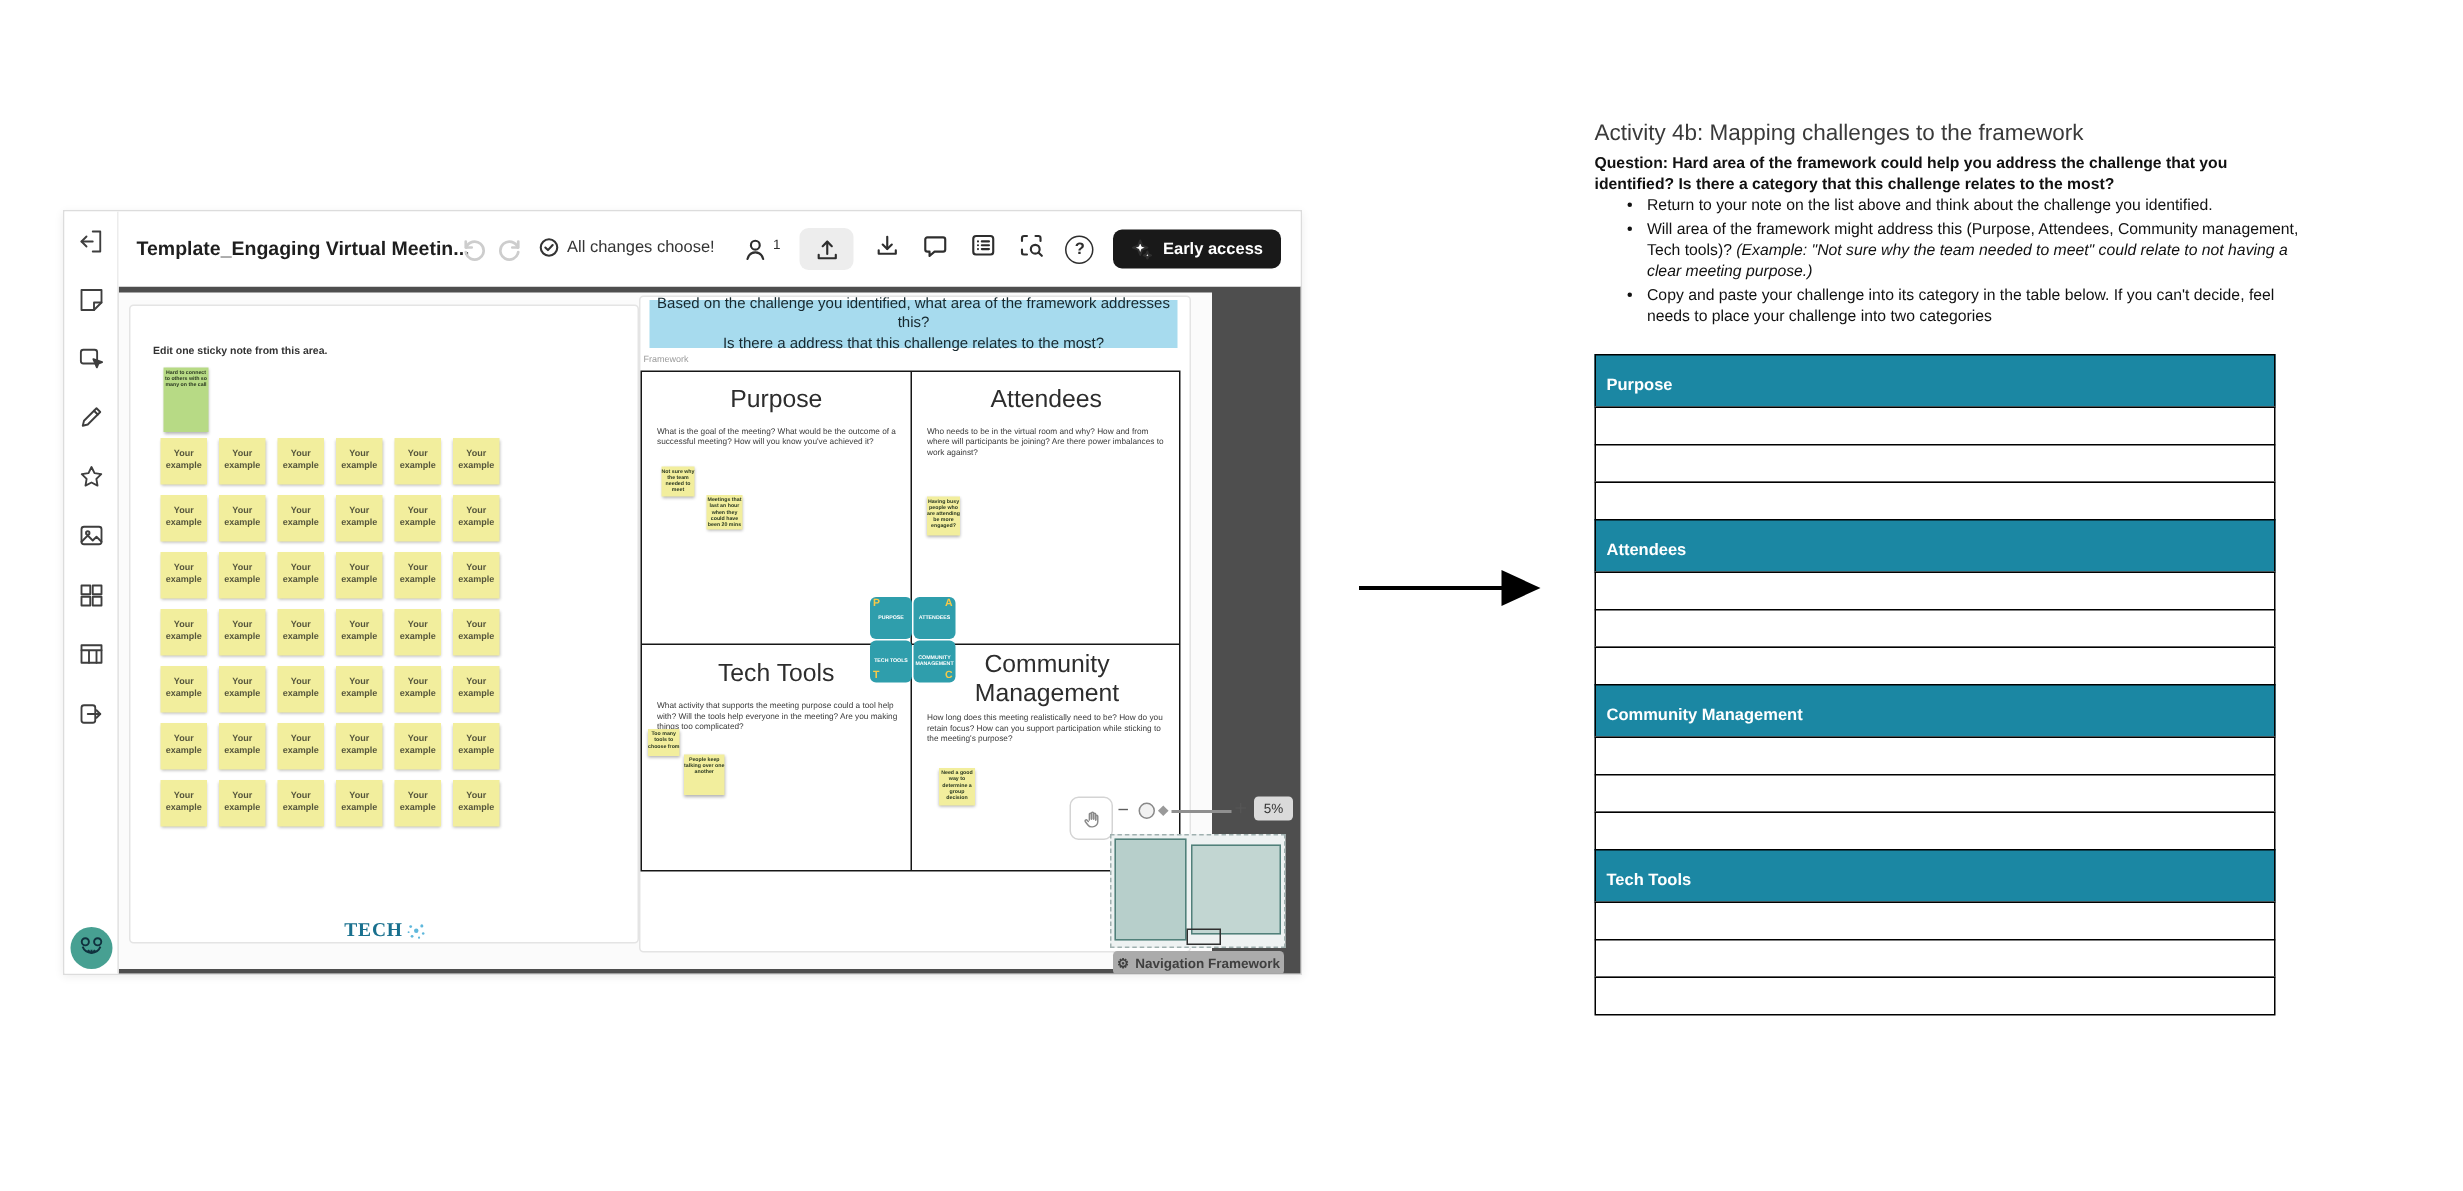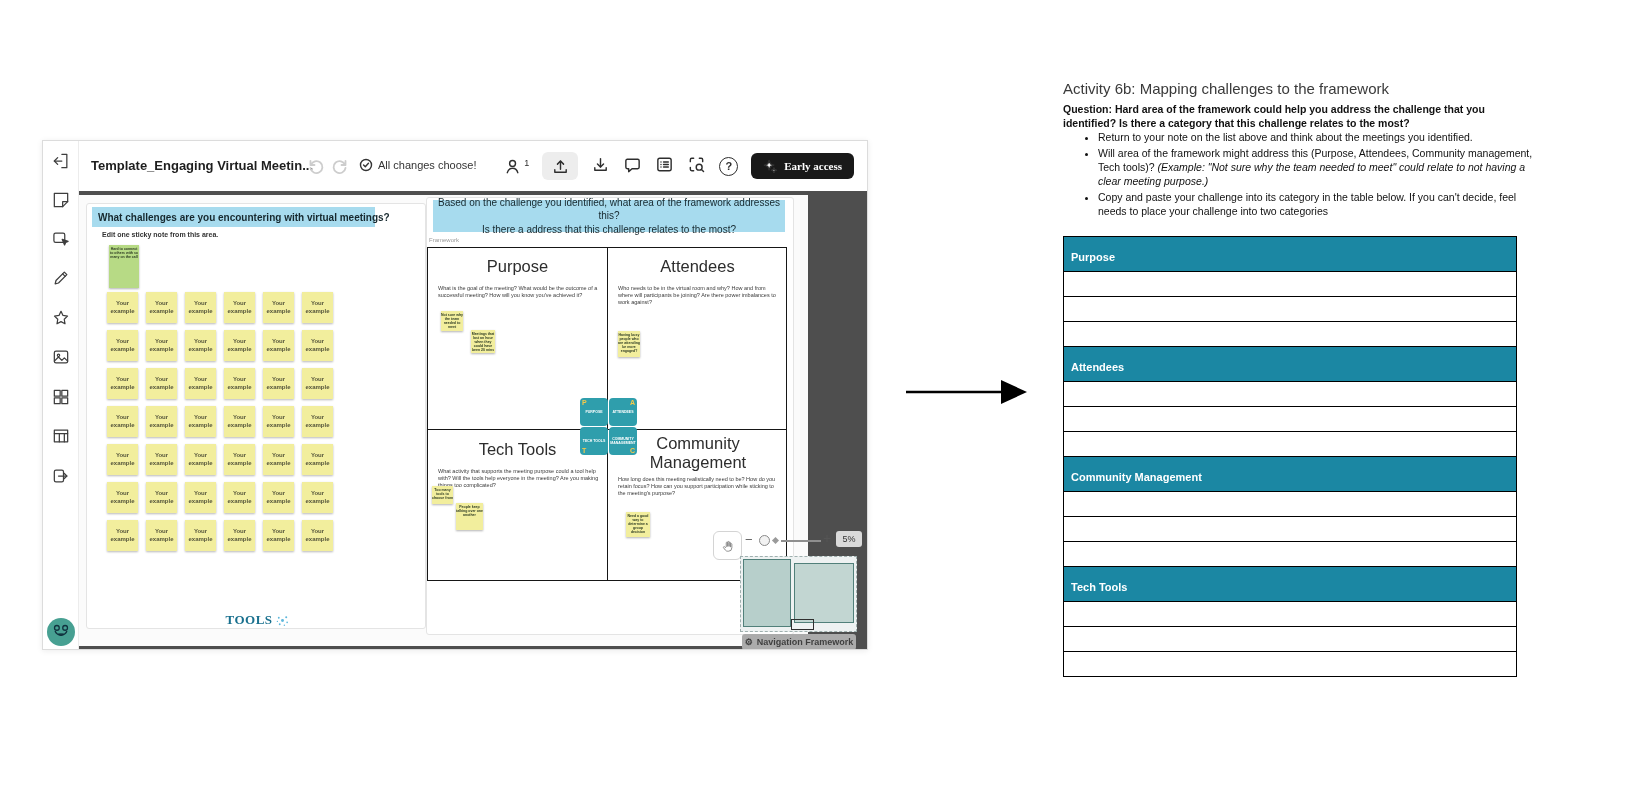--- a/index.html
+++ b/index.html
@@ -228,35 +228,34 @@
         <div>
           <svg viewBox="0 0 20 20">
               <path d="M7 3.5H5A1.5 1.5 0 003.5 5v2"></path>
               <path d="M13 3.5h2A1.5 1.5 0 0116.5 5v2"></path>
               <path d="M3.5 13v2A1.5 1.5 0 005 16.5h2"></path>
               <circle cx="12.8" cy="12.8" r="3.1"></circle>
               <path d="M15.2 15.2l2.2 2.2"></path>
             </svg>
         </div>
         <div class="help-c">?</div>
-        <div id="early" style="background-color: rgb(25, 25, 25); font-family: Liberation Serif, serif;">
+        <div id="early" style="background-color: rgb(25, 25, 25);">
           <svg viewBox="0 0 16 16">
               <path d="M7 1.5l1.5 4L12.5 7l-4 1.5L7 12.5 5.5 8.5 1.5 7l4-1.5z" fill="#fff"></path>
               <path d="M12.5 10l.8 2 2 .8-2 .8-.8 2-.8-2-2-.8 2-.8z" fill="#fff"></path>
             </svg>
           <span>Early access</span>
         </div>
       </div>
     </div>
 
     <div id="canvas" class="abs" style="background-color: rgb(78, 78, 78);">
       <div id="boardwhite" class="abs"></div>
 
       <div id="frameL" class="frame">
-        <div class="bluebar" style="background-color: rgb(167, 219, 238);">What challenges are you encountering with virtual meetings?</div>
         <div class="instr">Edit one sticky note from this area.</div>
         <div class="gnote" style="background-color: rgb(183, 218, 133);">
           <span class="mi">Hard to connect to others with so many on the call</span>
         </div>
         <div id="xgrid">
 
         <div class="xnote" style="background-color: rgb(242, 238, 157);">Your example</div>
             <div class="xnote" style="background-color: rgb(242, 238, 157);">Your example</div>
             <div class="xnote" style="background-color: rgb(242, 238, 157);">Your example</div>
             <div class="xnote" style="background-color: rgb(242, 238, 157);">Your example</div>
@@ -293,21 +292,21 @@
             <div class="xnote" style="background-color: rgb(242, 238, 157);">Your example</div>
             <div class="xnote" style="background-color: rgb(242, 238, 157);">Your example</div>
             <div class="xnote" style="background-color: rgb(242, 238, 157);">Your example</div>
             <div class="xnote" style="background-color: rgb(242, 238, 157);">Your example</div>
             <div class="xnote" style="background-color: rgb(242, 238, 157);">Your example</div>
             <div class="xnote" style="background-color: rgb(242, 238, 157);">Your example</div>
             <div class="xnote" style="background-color: rgb(242, 238, 157);">Your example</div>
             <div class="xnote" style="background-color: rgb(242, 238, 157);">Your example</div>
           </div>
         <div id="logo">
-          <span class="lt">TOOLS</span>
+          <span class="lt">TECH</span>
           <svg width="13" height="13" viewBox="0 0 14 14">
               <g fill="#5fb8dc">
                 <circle cx="7" cy="7" r="1.6"></circle>
                 <circle cx="3" cy="4" r="1"></circle>
                 <circle cx="11" cy="3.5" r="1.1"></circle>
                 <circle cx="12" cy="9" r="0.9"></circle>
                 <circle cx="4" cy="11" r="1"></circle>
                 <circle cx="9" cy="12" r="0.8"></circle>
                 <circle cx="1.5" cy="8" r="0.7"></circle>
               </g>
@@ -403,24 +402,24 @@
       </div>
     </div>
   </div>
 
   <svg id="arrow" class="abs" viewBox="0 0 132 38">
     <line x1="8" y1="19" x2="104" y2="19" stroke="#000" stroke-width="2.6"></line>
     <polygon points="103,7 129,19 103,31" fill="#000"></polygon>
   </svg>
 
   <div id="doc" class="abs">
-    <div class="doc-title">Activity 6b: Mapping challenges to the framework</div>
+    <div class="doc-title">Activity 4b: Mapping challenges to the framework</div>
     <div class="doc-q">Question: Hard area of the framework could help you address the challenge that you identified? Is there a category that this challenge relates to the most?</div>
     <ul class="doc-ul">
-      <li><span>Return to your note on the list above and think about the meetings you identified.</span></li>
+      <li><span>Return to your note on the list above and think about the challenge you identified.</span></li>
       <li><span>Will area of the framework might address this (Purpose, Attendees, Community management, Tech tools)? </span><span class="i">(Example: "Not sure why the team needed to meet" could relate to not having a clear meeting purpose.)</span></li>
       <li><span>Copy and paste your challenge into its category in the table below. If you can't decide, feel needs to place your challenge into two categories</span></li>
     </ul>
 
     <div id="dtable">
       <div class="t-head first" style="background-color: rgb(27, 135, 163);">Purpose</div>
       <div class="t-row"></div>
       <div class="t-row"></div>
       <div class="t-row"></div>
 

